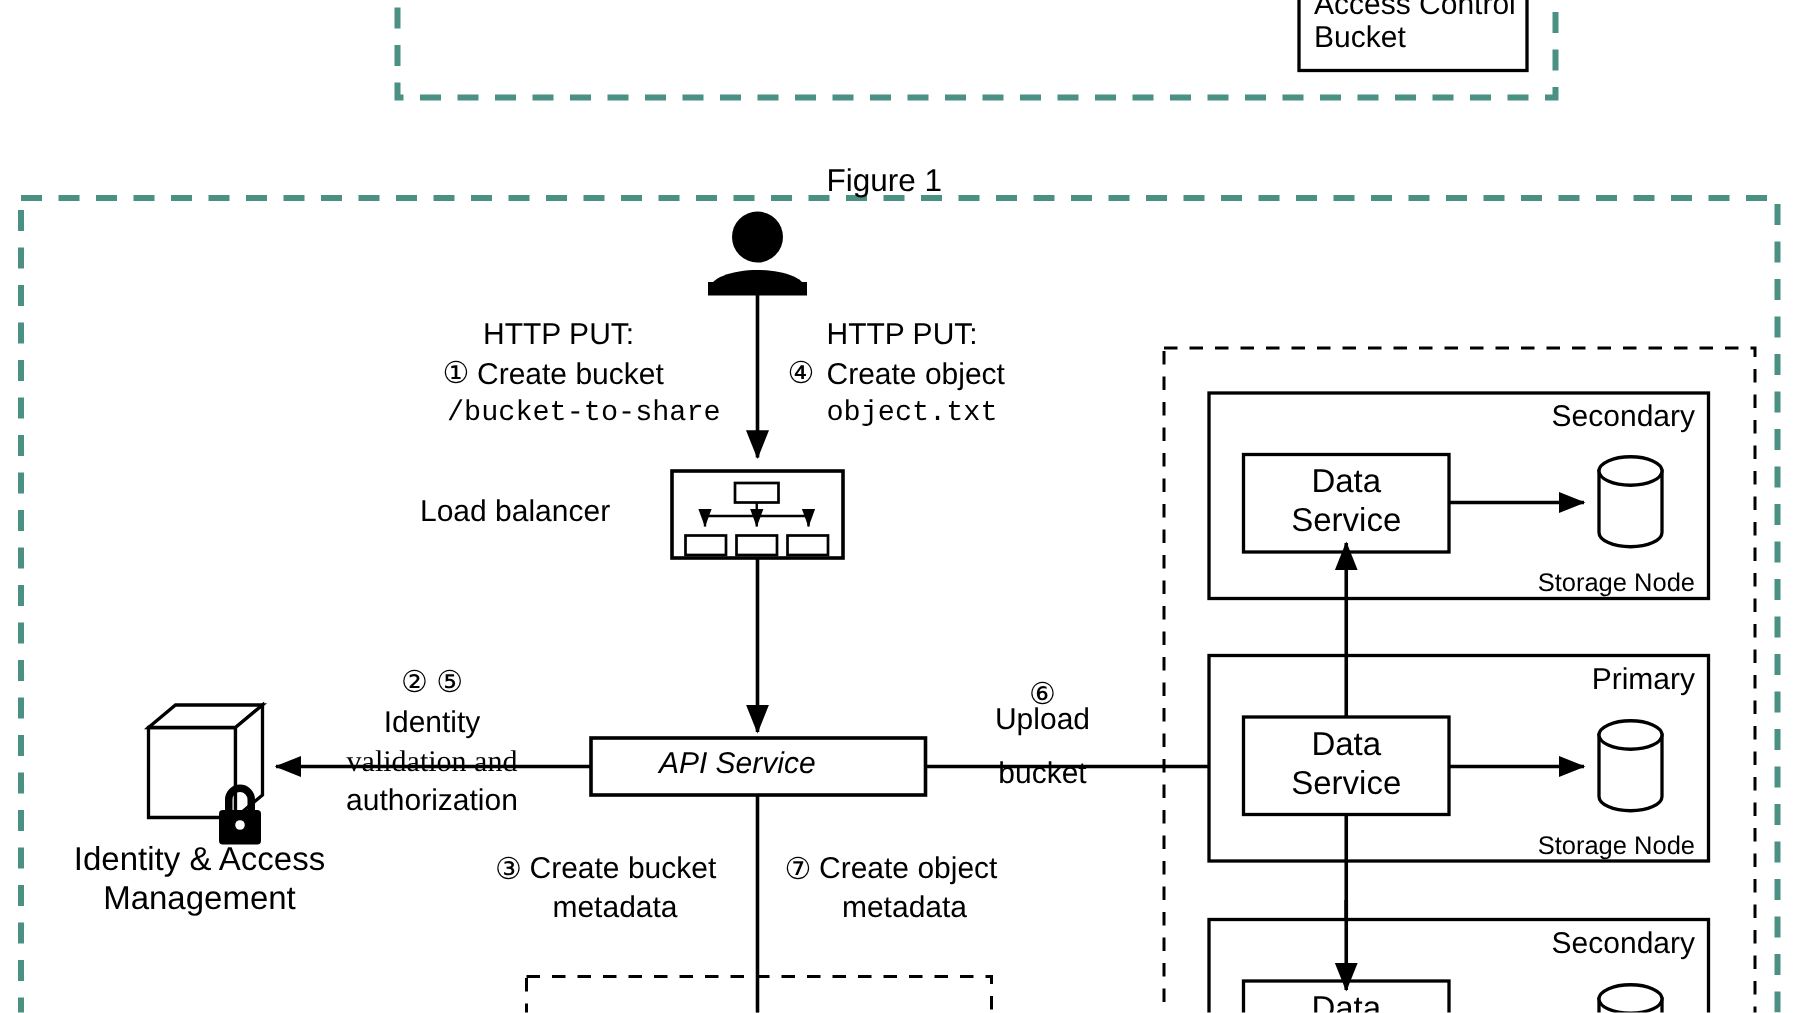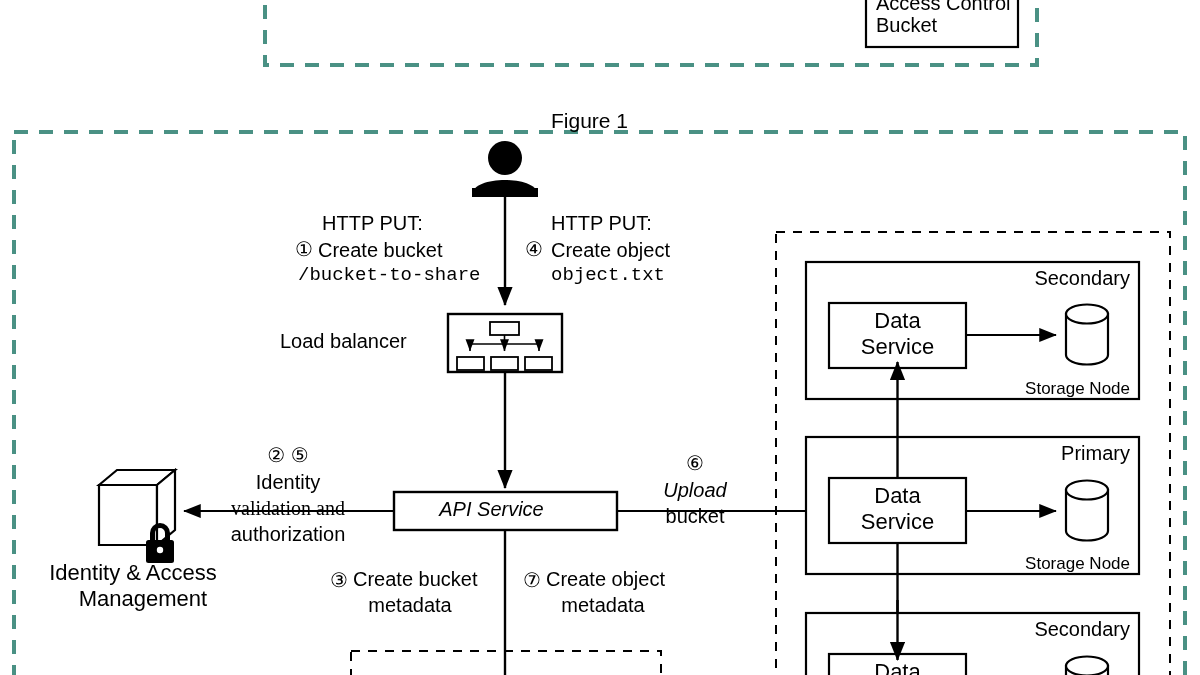--- a/index.html
+++ b/index.html
@@ -162,29 +162,29 @@
   <div class="txt sans lbl-20" style="left:551px; top:212px;">HTTP PUT:</div>
   <div class="txt sans lbl-20 circnum" style="left:525px; top:239px;">④</div>
   <div class="txt sans lbl-20" style="left:551px; top:239px;">Create object</div>
   <div class="txt mono lbl-19" style="left:551px; top:264px;">object.txt</div>
 
   <div class="txt sans lbl-24" style="left:280px; top:330px;">Load balancer</div>
 
   <div class="txt sans lbl-24 center" style="left:380px; top:498px; width:223px;font-style:italic;">API Service</div>
 
   <div class="txt sans lbl-22 center" style="left:33px; top:560px; width:200px;">Identity &amp; Access</div>
-  <div class="txt sans lbl-22 center" style="left:43px; top:586px; width:200px;">Management</div>
+  <div class="txt sans lbl-22 center" style="left:33px; top:586px; width:200px;">Management</div>
 
   <div class="txt sans lbl-20 center" style="left:208px; top:444px; width:160px;">② ⑤</div>
   <div class="txt sans lbl-20 center" style="left:208px; top:471px; width:160px;">Identity</div>
   <div class="txt sans lbl-20 center" style="left:196px; top:497px; width:184px;font-family:Liberation Serif, serif;">validation and</div>
   <div class="txt sans lbl-20 center" style="left:208px; top:523px; width:160px;">authorization</div>
 
   <div class="txt sans lbl-20 center" style="left:655px; top:452px; width:80px;">⑥</div>
-  <div class="txt sans lbl-20 center" style="left:655px; top:479px; width:80px;font-style:italic;">Upload</div>
+  <div class="txt sans lbl-20 center" style="left:655px; top:469px; width:80px;">Upload</div>
   <div class="txt sans lbl-20 center" style="left:655px; top:505px; width:80px;">bucket</div>
 
   <div class="txt sans lbl-20 circnum" style="left:330px; top:570px;">③</div>
   <div class="txt sans lbl-20" style="left:353px; top:568px;">Create bucket</div>
   <div class="txt sans lbl-20 center" style="left:330px; top:594px; width:160px;">metadata</div>
 
   <div class="txt sans lbl-20 circnum" style="left:523px; top:570px;">⑦</div>
   <div class="txt sans lbl-20" style="left:546px; top:568px;">Create object</div>
   <div class="txt sans lbl-20 center" style="left:523px; top:594px; width:160px;">metadata</div>
 

